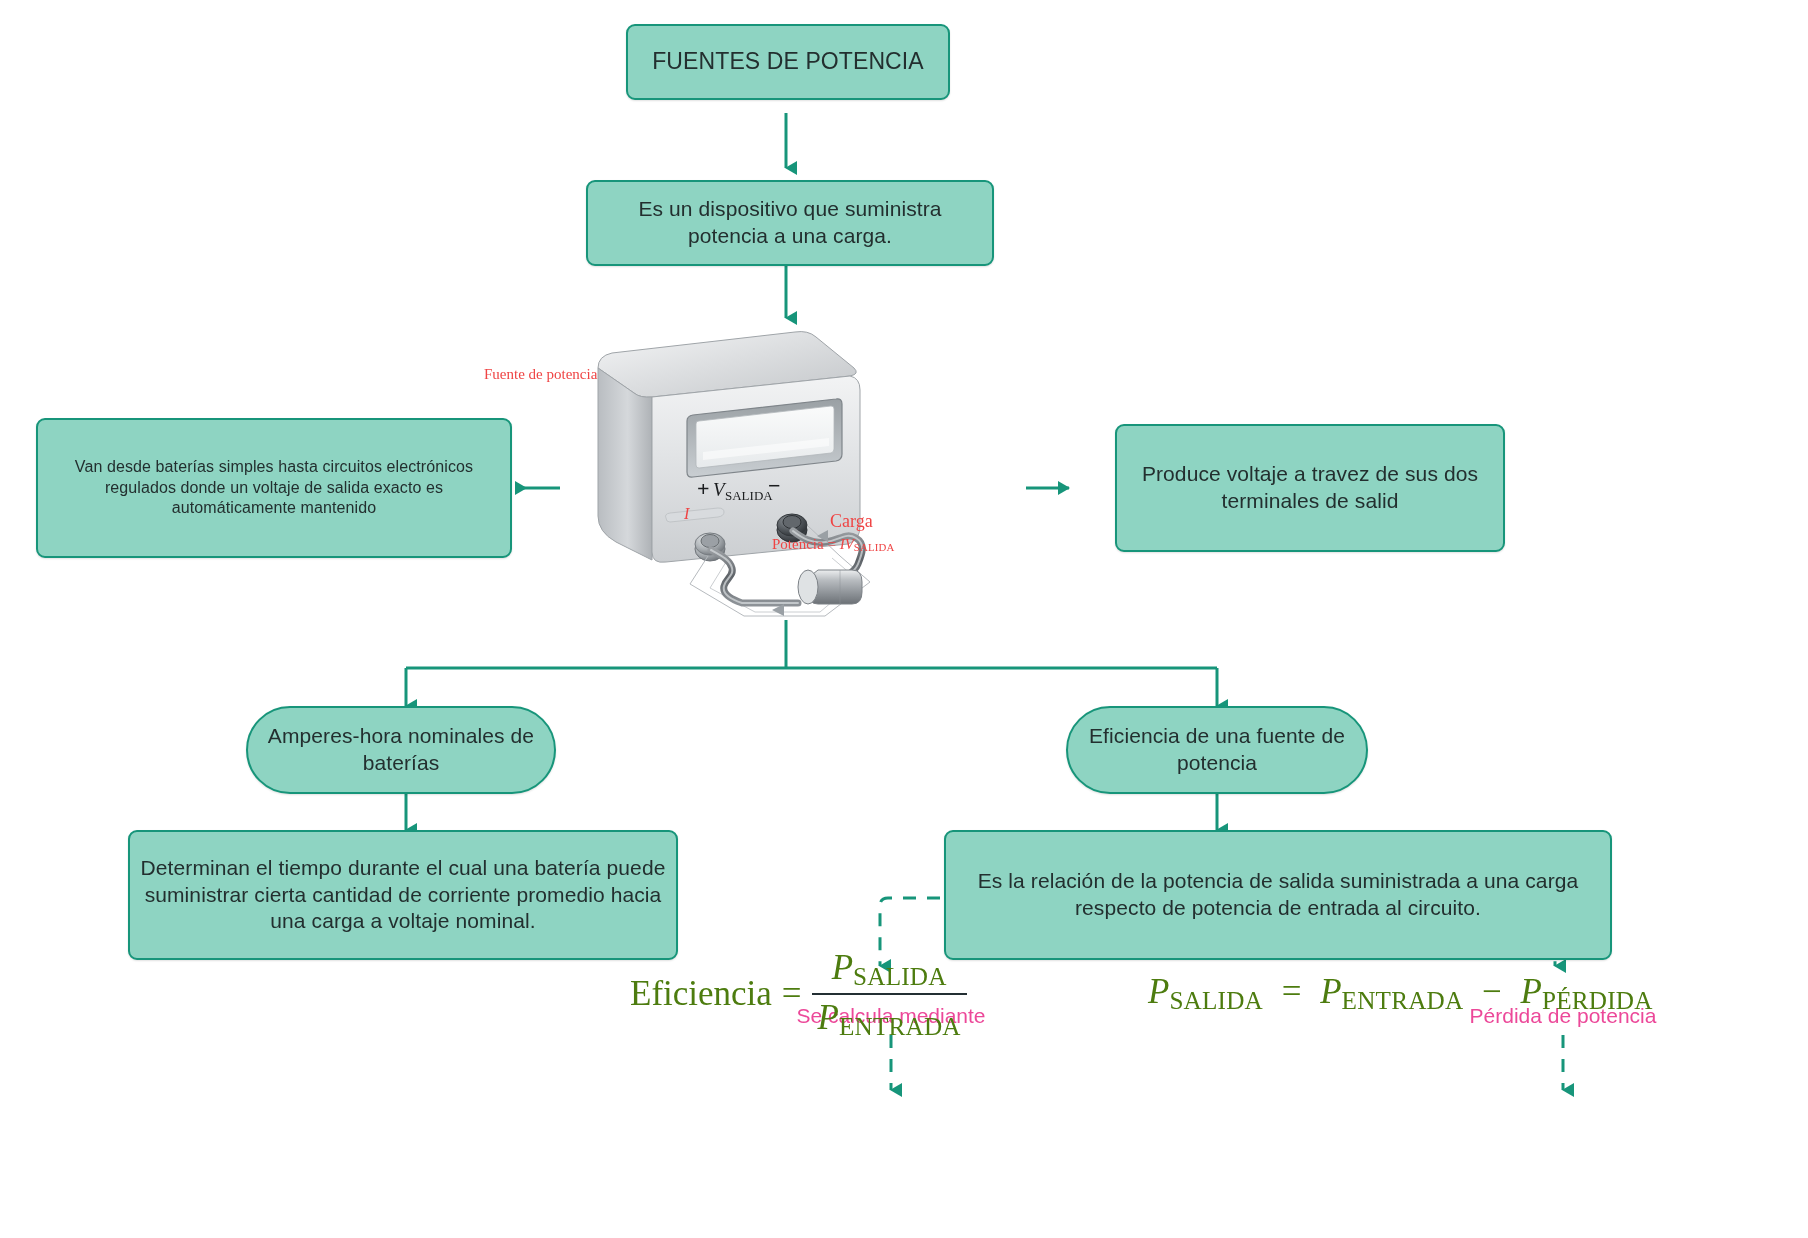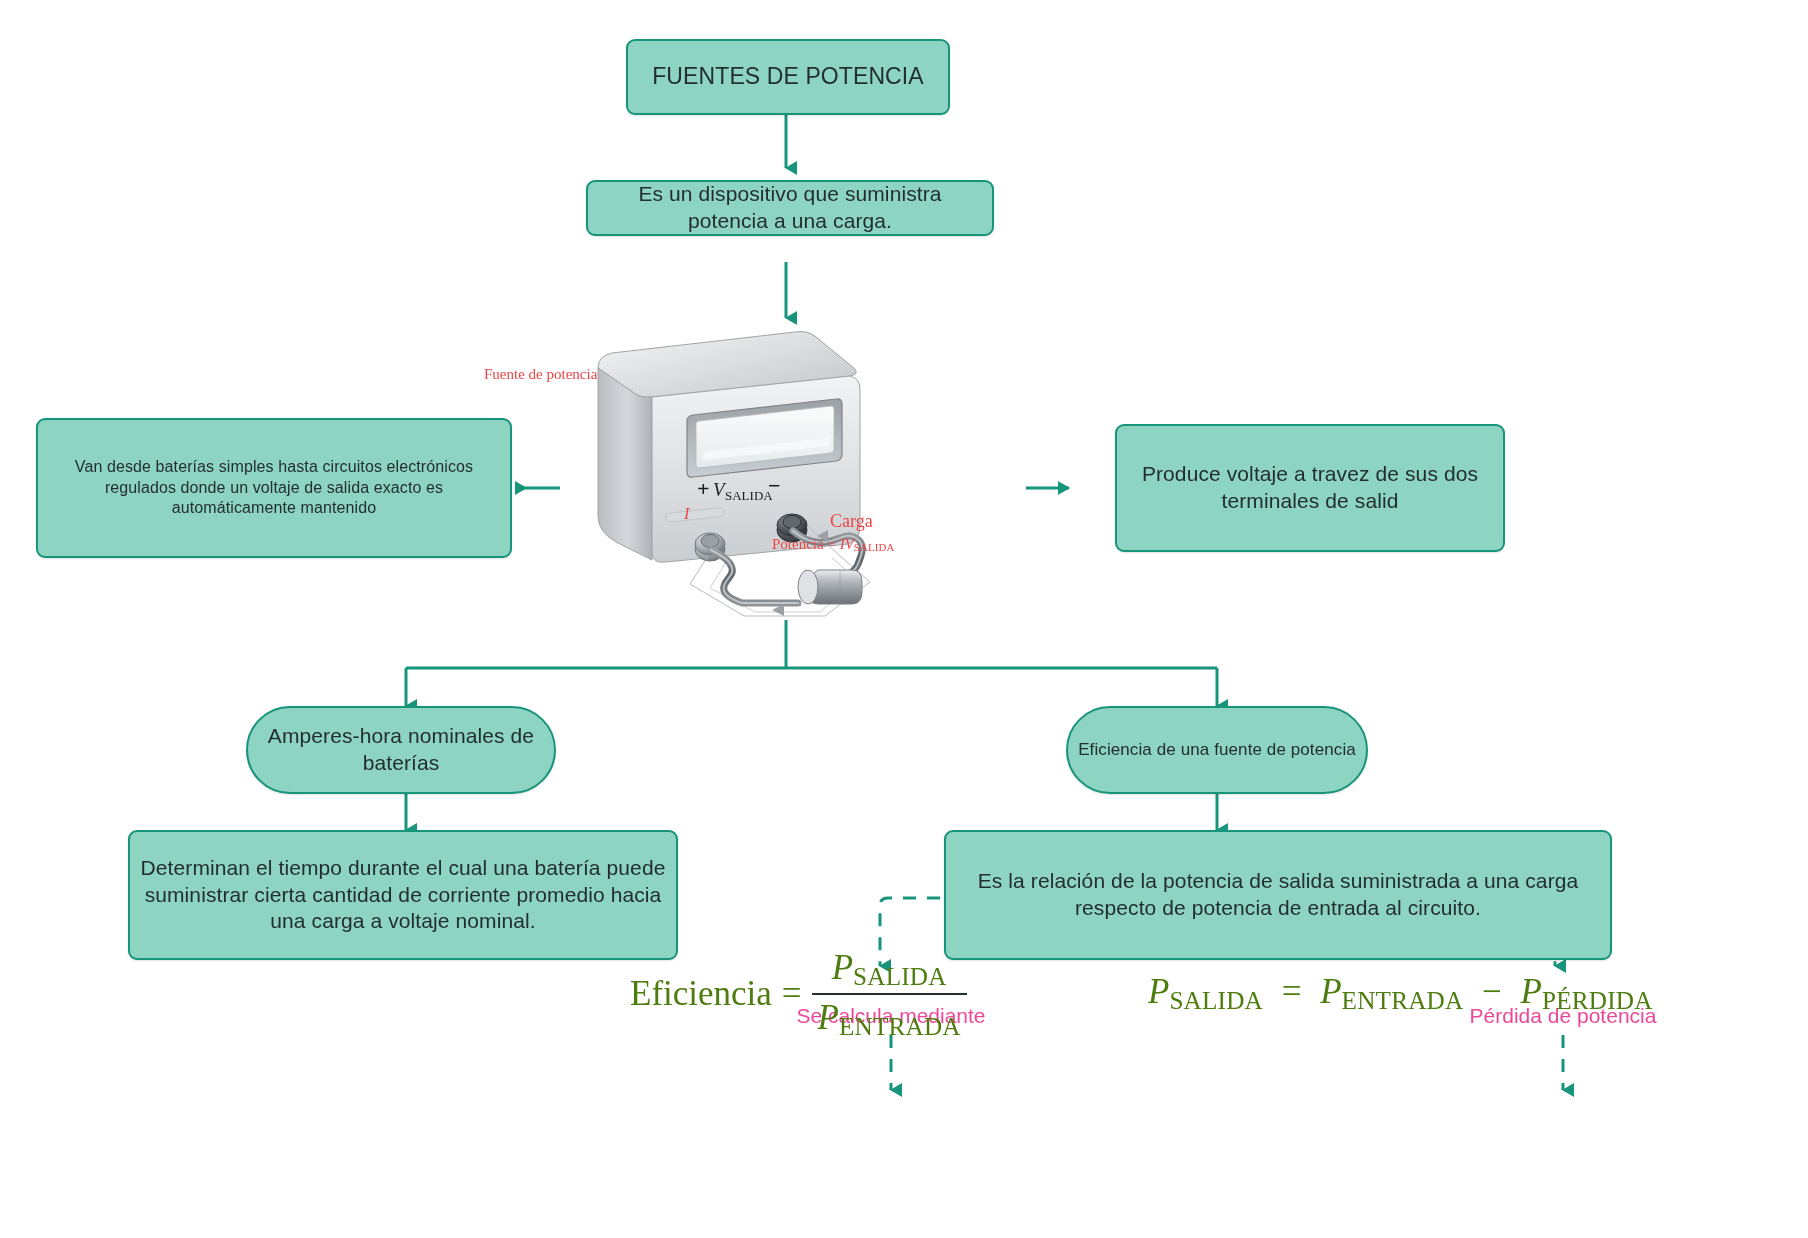--- a/index.html
+++ b/index.html
@@ -164,41 +164,41 @@
 
     <path d="M940,898 L888,898 Q880,898 880,906 L880,966" stroke="#17957a" stroke-width="3" fill="none" stroke-dasharray="13,11" marker-end="url(#arrowDown)"></path>
 
     <path d="M1495,898 L1547,898 Q1555,898 1555,906 L1555,966" stroke="#17957a" stroke-width="3" fill="none" stroke-dasharray="13,11" marker-end="url(#arrowDown)"></path>
 
     <path d="M891,1035 L891,1090" stroke="#17957a" stroke-width="3" fill="none" stroke-dasharray="13,11" marker-end="url(#arrowDown)"></path>
 
     <path d="M1563,1035 L1563,1090" stroke="#17957a" stroke-width="3" fill="none" stroke-dasharray="13,11" marker-end="url(#arrowDown)"></path>
   </svg>
 
-  <div class="node rect" style="left:626px; top:39px; width:324px; height:76px; font-size:23px;text-align:center;">
+  <div class="node rect" style="left:626px; top:24px; width:324px; height:76px; font-size:23px;text-align:center;">
     <span>FUENTES DE POTENCIA</span>
   </div>
 
-  <div class="node rect" style="left:586px; top:180px; width:408px; height:56px; font-size:21px;">
+  <div class="node rect" style="left:586px; top:180px; width:408px; height:86px; font-size:21px;">
     <span>Es un dispositivo que suministra potencia a una carga.</span>
   </div>
 
   <div class="node rect" style="left:36px; top:418px; width:476px; height:140px; font-size:16px;">
     <span>Van desde baterías simples hasta circuitos electrónicos regulados donde un voltaje de salida exacto es automáticamente mantenido</span>
   </div>
 
   <div class="node rect" style="left:1072px; top:424px; width:390px; height:128px; font-size:21px;margin-left:43px;">
     <span>Produce voltaje a travez de sus dos terminales de salid</span>
   </div>
 
   <div class="node pill" style="left:246px; top:706px; width:310px; height:88px; font-size:21px;">
     <span>Amperes-hora nominales de baterías</span>
   </div>
 
-  <div class="node pill" style="left:1066px; top:706px; width:302px; height:88px; font-size:17px;">
+  <div class="node pill" style="left:1066px; top:706px; width:302px; height:88px; font-size:21px;">
     <span>Eficiencia de una fuente de potencia</span>
   </div>
 
   <div class="node rect" style="left:128px; top:830px; width:550px; height:130px; font-size:21px;">
     <span>Determinan el tiempo durante el cual una batería puede suministrar cierta cantidad de corriente promedio hacia una carga a voltaje nominal.</span>
   </div>
 
   <div class="node rect" style="left:944px; top:830px; width:668px; height:130px; font-size:21px;">
     <span>Es la relación de la potencia de salida suministrada a una carga respecto de potencia de entrada al circuito.</span>
   </div>

